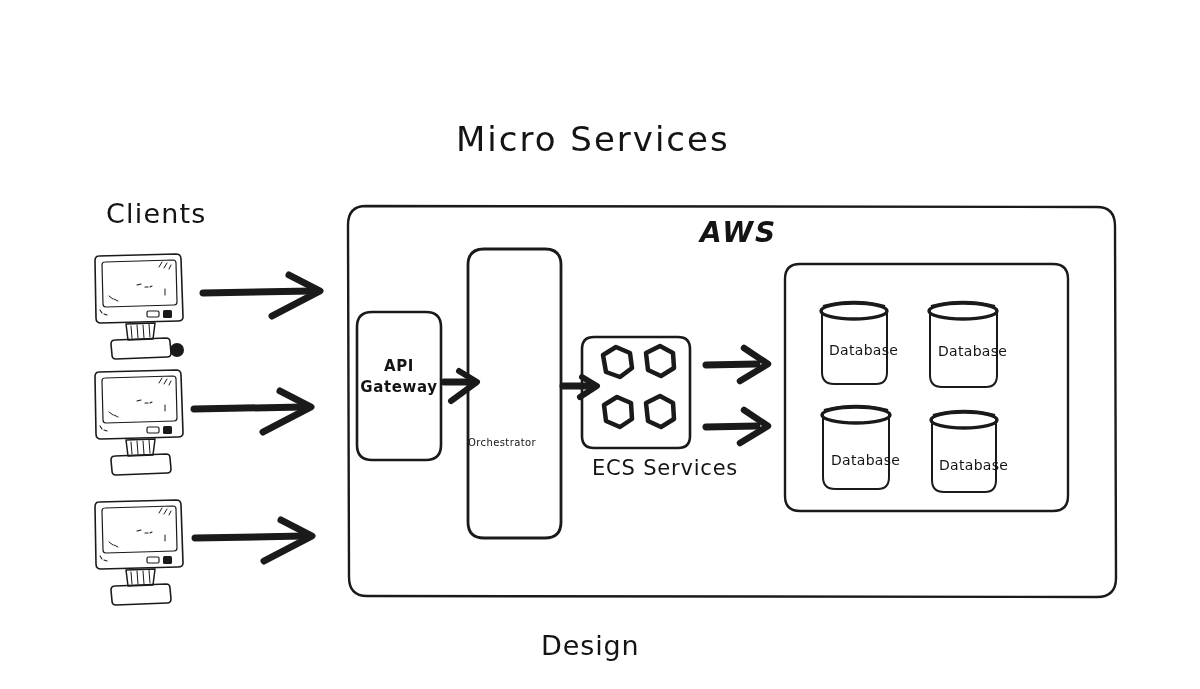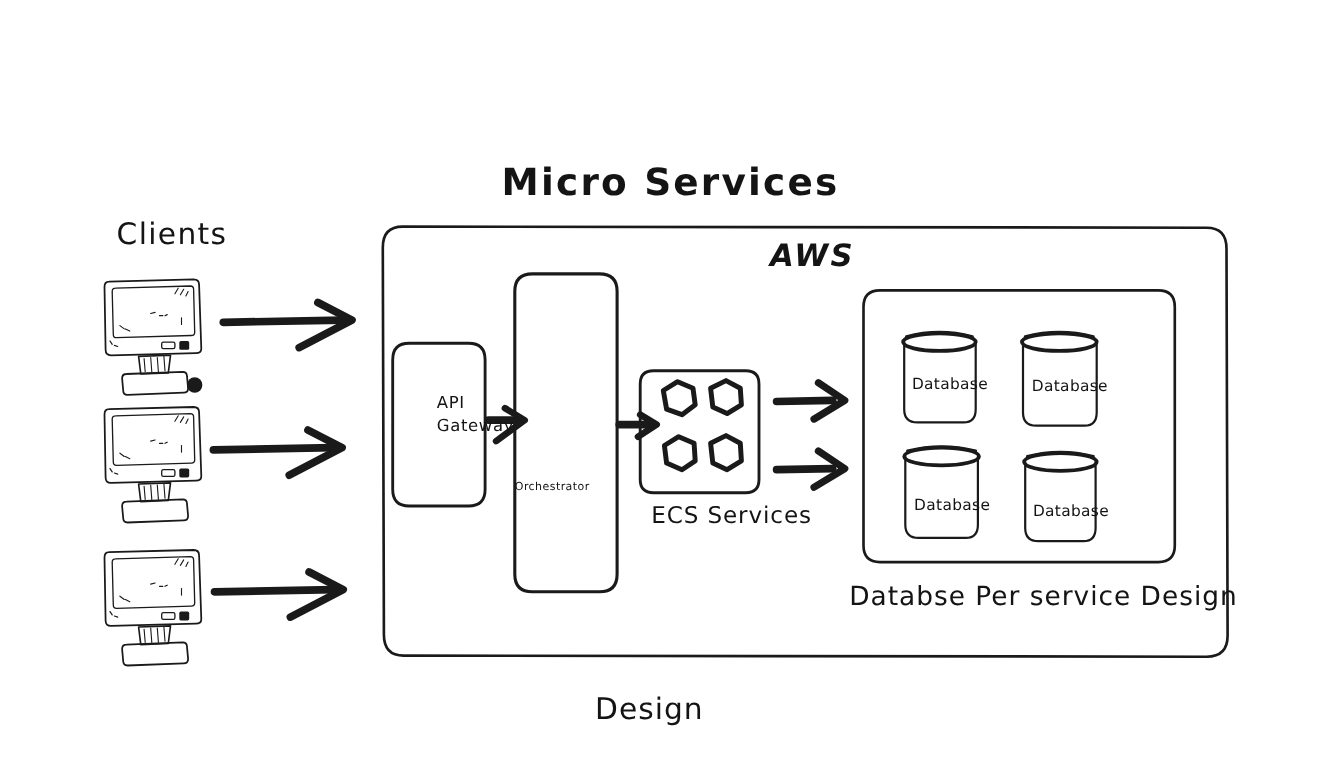--- a/index.html
+++ b/index.html
@@ -35,42 +35,40 @@
   .hand-text {
     position: absolute;
     color: #141414;
     font-family: "DejaVu Sans", sans-serif;
     white-space: nowrap;
     letter-spacing: 0.5px;
     user-select: none;
   }
   .t-title {
     font-size: 34px;
-    font-weight: 700;
+    font-weight: 400;
     letter-spacing: 2px;
-    margin-top: 27px;
   }
   .t-section {
     font-size: 27px;
     font-weight: 400;
     letter-spacing: 1.2px;
   }
   .t-aws {
     font-size: 28px;
     font-weight: 600;
     font-style: italic;
     letter-spacing: 2px;
   }
   .t-box {
     font-size: 15px;
-    font-weight: 400;
+    font-weight: 700;
     letter-spacing: 0.6px;
     line-height: 1.35;
-    text-align: left;
-    padding-left: 40px;
+    text-align: center;
   }
   .t-caption {
     font-size: 21px;
     font-weight: 500;
     letter-spacing: 0.8px;
   }
   .t-bigcaption {
     font-size: 24px;
     font-weight: 500;
     letter-spacing: 0.9px;
@@ -239,17 +237,16 @@
 
   <div class="hand-text t-orch" style="left:468px; top:437px;">Orchestrator</div>
 
   <div class="hand-text t-caption" style="left:592px; top:456px;">ECS Services</div>
 
   <div class="hand-text t-db" style="left:829px; top:342px; width:50px; text-align:center;">Database</div>
   <div class="hand-text t-db" style="left:938px; top:343px; width:50px; text-align:center;">Database</div>
   <div class="hand-text t-db" style="left:831px; top:452px; width:50px; text-align:center;">Database</div>
   <div class="hand-text t-db" style="left:939px; top:457px; width:50px; text-align:center;">Database</div>
 
-  <div class="hand-text t-bigcaption" style="left:772px; top:528px;">Databse Per service Design</div>
 
   <div class="hand-text t-bigcaption" style="left:541px; top:630px; font-size:27px;">Design</div>
 
 </div>
 
 </body></html>

